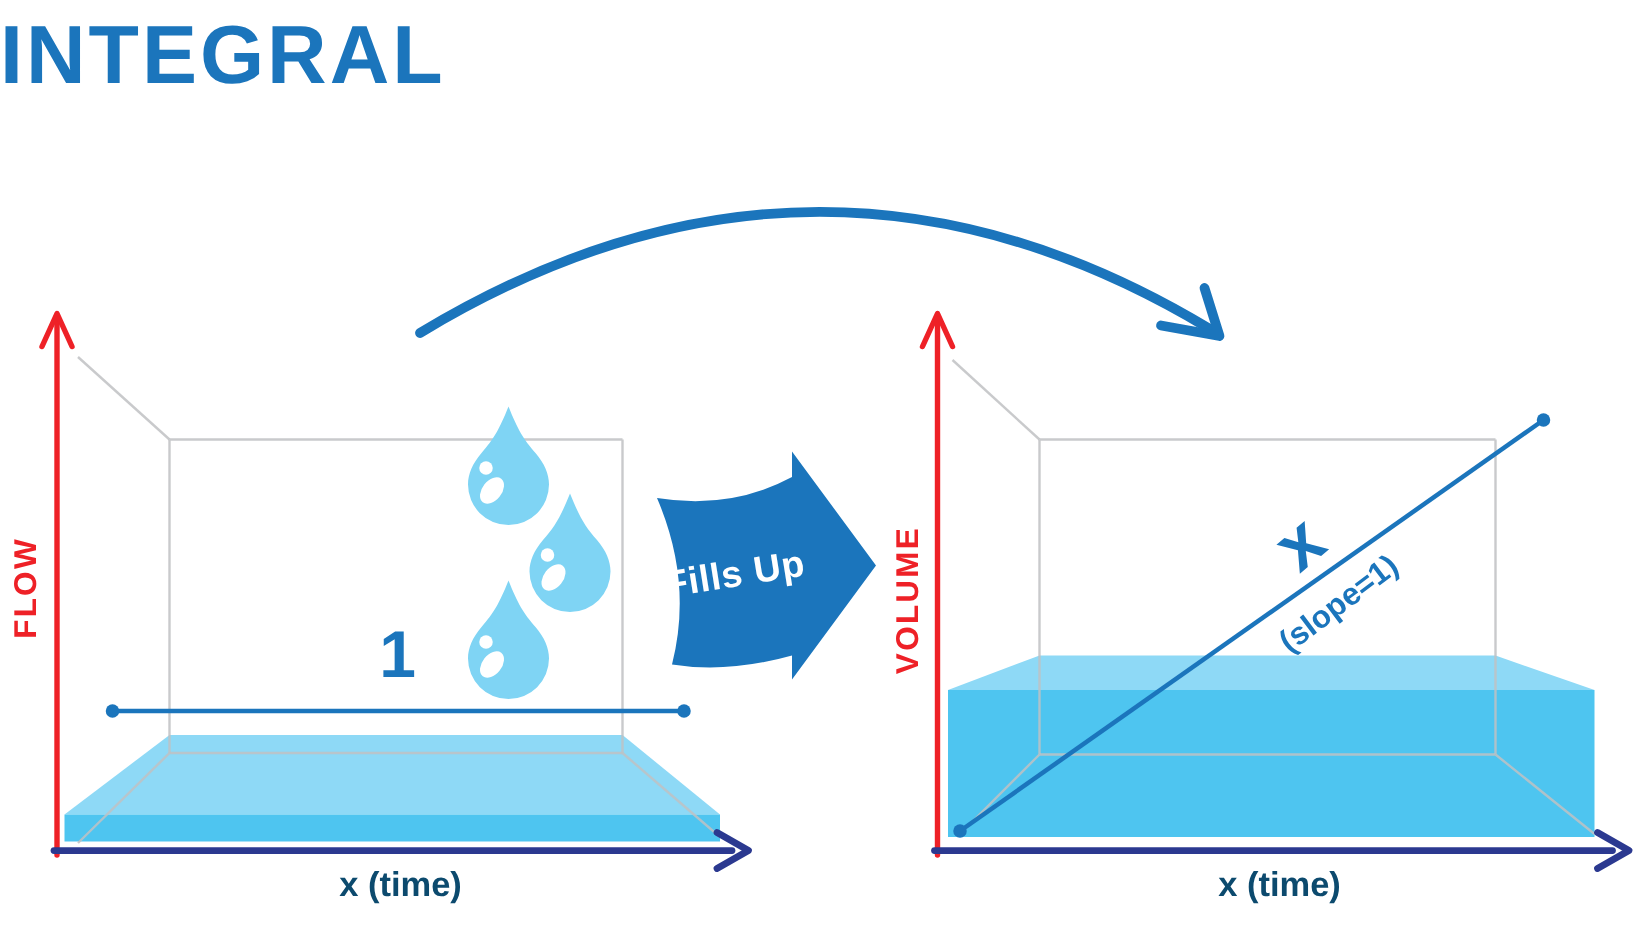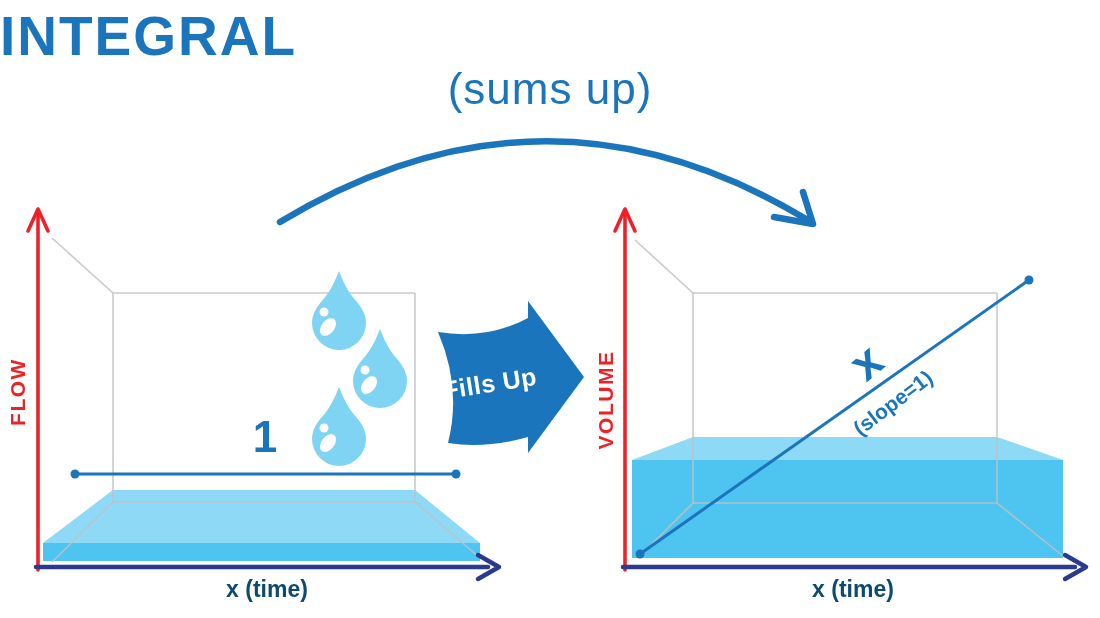--- a/index.html
+++ b/index.html
@@ -146,21 +146,20 @@
     <g>
       <path d="M438,332
                Q487,340 528,318
                L528,301 L584,377 L528,453 L528,437
                Q485,449 448,443
                Q462,388 438,332 Z" fill="#1b75bc"></path>
     </g>
   </svg>
 
   <div class="lbl title-main">INTEGRAL</div>
-  <div class="lbl title-sub">(sums up)</div>
 
   <div class="lbl axis-y-label flow-label">FLOW</div>
   <div class="lbl axis-x-label x-time-left">x (time)</div>
   <div class="lbl one-label">1</div>
 
   <div class="lbl fills-label">Fills Up</div>
 
   <div class="lbl axis-y-label volume-label">VOLUME</div>
   <div class="lbl axis-x-label x-time-right">x (time)</div>
   <div class="lbl x-line-label">x</div>

